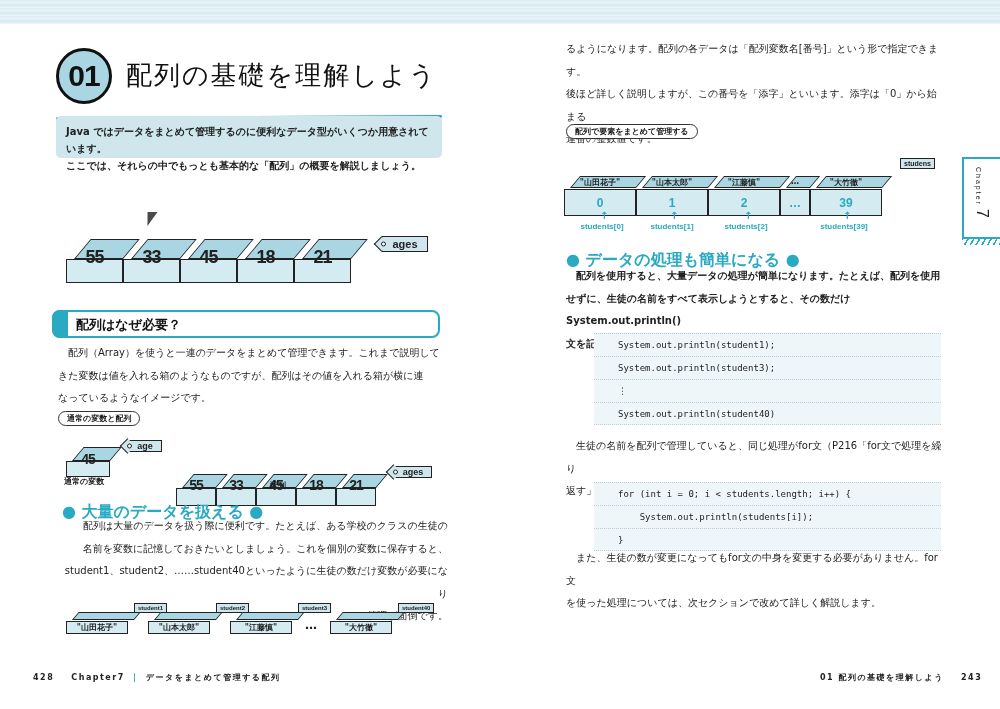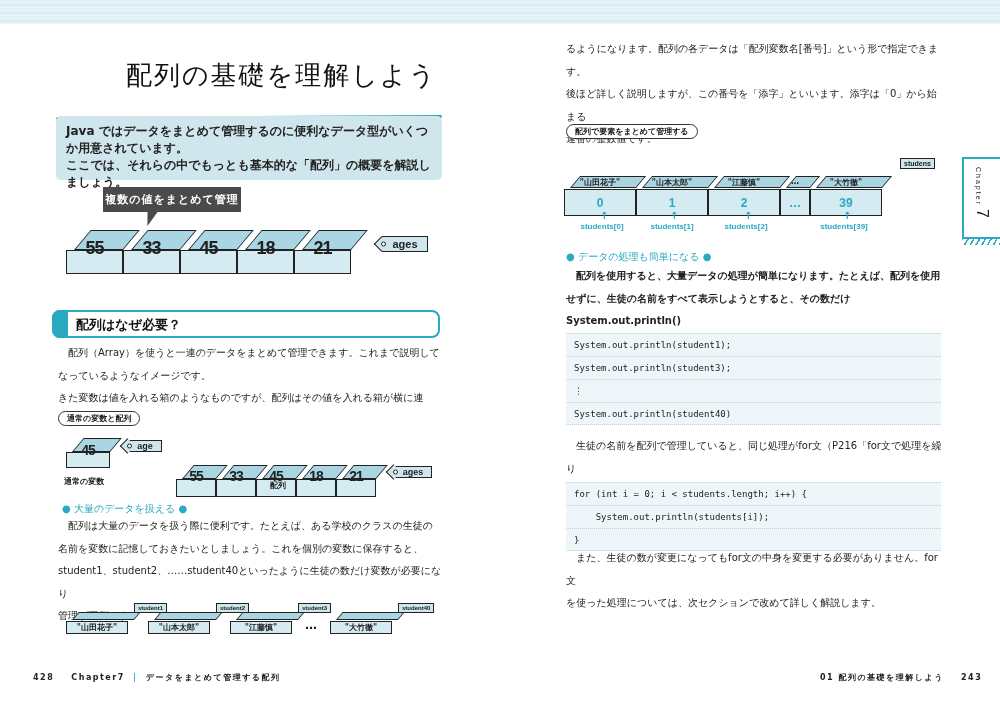--- a/index.html
+++ b/index.html
@@ -23,36 +23,36 @@
     display: flex; align-items: center; justify-content: center;
     font-family: "Liberation Sans", sans-serif; font-weight: 700; font-size: 30px; color: #111; letter-spacing: -1px;
   }
   .title-text {
     position: absolute; left: 70px; top: 14px;
     font-family: "DejaVu Sans", sans-serif; font-size: 26px; font-weight: 400; letter-spacing: 2px; color: #111;
   }
   .title-rule { position: absolute; left: 0; top: 72px; width: 386px; height: 3px; background: #2aa9c2; border-radius: 2px; transform: rotate(-0.3deg); }
 
   .intro-box {
-    position: absolute; left: 56px; top: 92px; width: 386px; height: 64px;
+    position: absolute; left: 56px; top: 92px; width: 386px; height: 42px;
     background: #cfe6ed; border-radius: 5px; padding: 7px 10px;
-    font-size: 12px; line-height: 17px; font-weight: 700; color: #222;
+    font-size: 10px; line-height: 17px; font-weight: 700; color: #222;
   }
 
   
   .bubble {
     position: absolute; left: 103px; top: 163px; width: 138px; height: 25px;
     background: #4a4a4a; color: #fff; font-size: 11px; font-weight: 700;
     display: flex; align-items: center; justify-content: center; letter-spacing: 1px;
   }
   .bubble-tail { position: absolute; left: 145px; top: 188px; width: 0; height: 0;
     border-left: 5px solid transparent; border-right: 5px solid transparent; border-top: 14px solid #4a4a4a; transform: skewX(-20deg); }
 
   .array-row { position: absolute; display: flex; }
-  .cell3d { position: relative; }
+  .cell3d { position: relative; margin-top: 9px; }
   .cell3d .top {
     position: absolute; left: 0; top: 0; right: 0; background: #a9d6e2;
     border: 1px solid #222; transform-origin: bottom left;
   }
   .cell3d .front {
     position: absolute; left: 0; right: 0; bottom: 0; background: #d3ebf1; border: 1px solid #222;
   }
   .cell3d .num {
     position: absolute; left: 0; right: 0; text-align: center;
     font-family: "Liberation Sans", sans-serif; font-weight: 700; color: #222; letter-spacing: -1px;
@@ -79,38 +79,38 @@
   .body-text { position: absolute; font-size: 10px; line-height: 22.5px; color: #222; }
   .indent { text-indent: 1em; }
 
   .caption-pill {
     position: absolute; height: 15px; border: 1px solid #333; border-radius: 8px;
     font-size: 8px; font-weight: 700; padding: 0 8px; display: flex; align-items: center; background: #fff;
   }
 
   .small-label { position: absolute; font-size: 8px; font-weight: 700; color: #222; }
 
-  .sub-head { position: absolute; font-size: 10px; font-weight: 400; color: #2aa9c2; }
+  .sub-head { position: absolute; font-size: 16px; font-weight: 700; color: #2aa9c2; }
 
   
   .flatbox { position: absolute; }
   .flatbox .top { position: absolute; left: 6px; top: 0; right: 0; height: 8px; background: #a9d6e2; border: 1px solid #222; transform: skewX(-40deg); transform-origin: bottom left; }
   .flatbox .front { position: absolute; left: 0; bottom: 0; right: 6px; height: 13px; background: #d3ebf1; border: 1px solid #222;
     font-size: 8px; font-weight: 700; display: flex; align-items: center; justify-content: center; }
   .mini-tag { position: absolute; height: 10px; background: #cfe6ed; border: 1px solid #222; font-size: 6px; font-family: "Liberation Sans", sans-serif; font-weight: 700; padding: 0 3px; display: flex; align-items: center; }
   .dots { position: absolute; font-size: 12px; font-weight: 700; color: #222; }
 
   .footer { position: absolute; font-size: 8px; font-weight: 700; color: #222; letter-spacing: 1.5px; }
   .footer .sep { color: #2aa9c2; padding: 0 4px; }
 
   
   .code-block { position: absolute; left: 66px; width: 375px; }
   .code-line {
     height: 23px; background: #eef6f9; border-top: 1px dotted #b6cfd8;
-    font-family: "DejaVu Sans Mono", monospace; font-size: 9px; display: flex; align-items: center; padding-left: 8px; color: #222;
+    font-family: "DejaVu Sans Mono", monospace; font-size: 9px; display: flex; align-items: center; padding-left: 24px; color: #222; margin-left: 28px;
   }
   .code-line:last-child { border-bottom: 1px dotted #b6cfd8; }
 
   .sarr { position: absolute; left: 64px; top: 152px; height: 40px; display: flex; }
   .scell { position: relative; height: 40px; }
   .scell .top { position: absolute; left: 6px; top: 0; right: 0; height: 12px; background: #a9d6e2; border: 1px solid #222; transform: skewX(-40deg); transform-origin: bottom left;
     font-size: 8px; font-weight: 700; }
   .scell .toplabel { position: absolute; top: 1px; left: 0; right: 0; text-align: center; font-size: 8px; font-weight: 700; color: #222; }
   .scell .front { position: absolute; left: 0; bottom: 0; right: 0; height: 27px; background: #d3ebf1; border: 1px solid #222;
     display: flex; align-items: center; justify-content: center; color: #2aa9c2; font-weight: 700; font-size: 12px; font-family: "Liberation Sans", sans-serif; }
@@ -127,30 +127,30 @@
     background: repeating-linear-gradient(-60deg, #2aa9c2 0 1.5px, transparent 1.5px 5px); }
 </style>
 </head>
 <body>
 
 <div class="top-band"></div>
 
 <div class="page page-left">
 
   <div class="title-wrap">
+    <div class="title-circle">01</div>
     <div class="title-text">配列の基礎を理解しよう</div>
     <div class="title-rule"></div>
   </div>
 
   <div class="intro-box">
     <div>Java ではデータをまとめて管理するのに便利なデータ型がいくつか用意されています。</div>
     <div>ここでは、それらの中でもっとも基本的な「配列」の概要を解説しましょう。</div>
   </div>
 
-  <div class="bubble">複数の値をまとめて管理</div>
   <div class="bubble-tail"></div>
 
   <div class="array-row" style="left:66px; top:206px;">
     <div class="cell3d" style="width:57px; height:44px;">
       <div class="top" style="left:8px; height:20px; transform:skewX(-40deg);"></div>
       <div class="front" style="height:24px;"></div>
       <div class="num" style="top:8px; font-size:18px;">55</div>
     </div>
     <div class="cell3d" style="width:57px; height:44px;">
       <div class="top" style="left:8px; height:20px; transform:skewX(-40deg);"></div>
@@ -178,22 +178,22 @@
     <span>ages</span>
   </div>
 
   <div class="section-head">
     <div class="bar"></div>
     <div class="label">配列はなぜ必要？</div>
   </div>
 
   <div class="body-text" style="left:58px; top:318px; width:385px;">
     <div class="indent">配列（Array）を使うと一連のデータをまとめて管理できます。これまで説明して</div>
+    <div>きた変数は値を入れる箱のようなものですが、配列はその値を入れる箱が横に連</div>
     <div>なっているようなイメージです。</div>
-    <div>きた変数は値を入れる箱のようなものですが、配列はその値を入れる箱が横に連</div>
   </div>
 
   <div class="caption-pill" style="left:58px; top:387px;">通常の変数と配列</div>
 
   <div class="cell3d" style="position:absolute; left:66px; top:414px; width:44px; height:30px;">
     <div class="top" style="left:6px; height:14px; transform:skewX(-40deg);"></div>
     <div class="front" style="height:16px;"></div>
     <div class="num" style="top:4px; font-size:14px;">45</div>
   </div>
   <div class="tag" style="left:128px; top:416px; width:34px; height:12px; font-size:9px;">
@@ -230,21 +230,21 @@
     </div>
   </div>
   <div class="tag" style="left:394px; top:442px; width:38px; height:12px; font-size:9px;">
     <div class="tag-hole"></div>
     <span>ages</span>
   </div>
   <div class="small-label" style="left:270px; top:456px;">配列</div>
 
   <div class="sub-head" style="left:62px; top:478px;">● 大量のデータを扱える ●</div>
 
-  <div class="body-text" style="left:58px; top:491px; width:390px;">
+  <div class="body-text" style="left:58px; top:491px; width:390px;text-align:right;">
     <div class="indent">配列は大量のデータを扱う際に便利です。たとえば、ある学校のクラスの生徒の</div>
     <div>名前を変数に記憶しておきたいとしましょう。これを個別の変数に保存すると、</div>
     <div>student1、student2、……student40といったように生徒の数だけ変数が必要になり</div>
     <div>管理が面倒です。</div>
   </div>
 
   <div class="flatbox" style="left:66px; top:588px; width:68px; height:22px;">
     <div class="top"></div>
     <div class="front">"山田花子"</div>
   </div>

